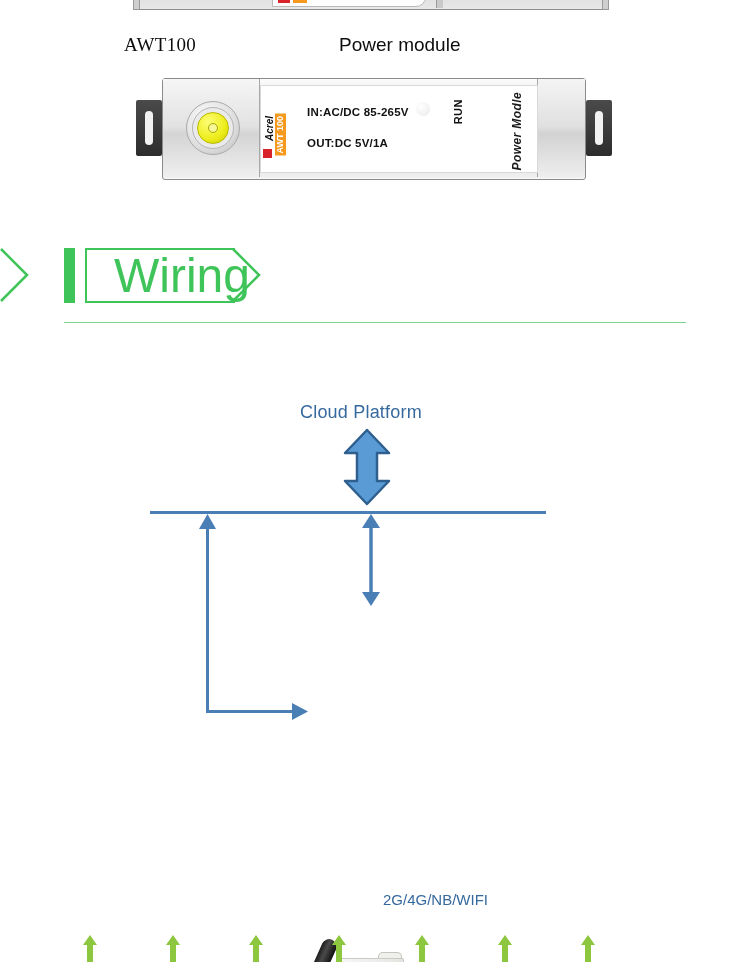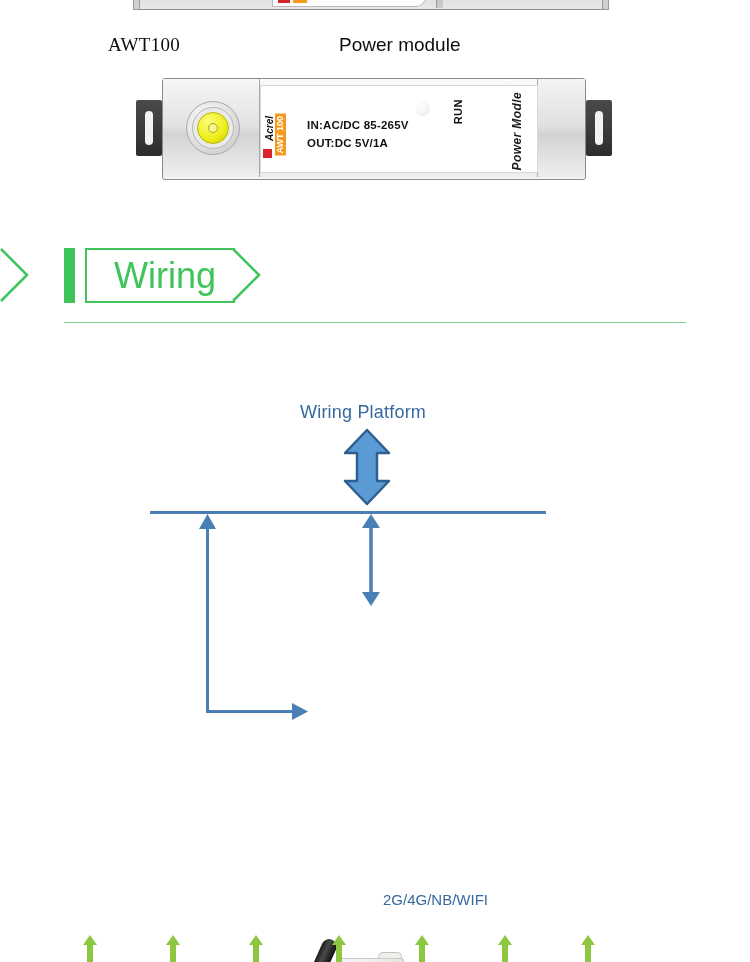--- a/index.html
+++ b/index.html
@@ -17,21 +17,21 @@
     background:linear-gradient(180deg,#f4f4f4 0%,#e3e3e3 45%,#d2d2d2 55%,#e8e8e8 100%);
   }
   .dev-white{
     position:absolute;background:#fdfdfd;border:1px solid #b9b9b9;
   }
   .top-mini-red{position:absolute;width:12px;height:7px;background:#d8232a;}
   .top-mini-org{position:absolute;width:14px;height:7px;background:#f59a1e;}
 
   
   #lbl-awt100{
-    left:108px;top:34px;font-family:"Liberation Serif",serif;
+    left:124px;top:34px;font-family:"Liberation Serif",serif;
     font-size:19px;color:#0d0d0d;letter-spacing:.3px;
   }
   #lbl-powermod{
     left:339px;top:34px;font-family:Liberation Sans, sans-serif;
     font-size:19px;color:#0d0d0d;
   }
 
   
   #pm-wrap{left:136px;top:76px;width:476px;height:106px;}
   #pm-shell{
@@ -84,41 +84,41 @@
   }
   #pm-acrel-logo{
     left:128px;top:40px;font-size:10px;font-weight:bold;font-style:italic;
     color:#111;letter-spacing:0px;
   }
   #pm-acrel-sq{left:127px;top:73px;width:9px;height:9px;background:#d8232a;}
   #pm-awt100tag{
     left:139px;top:38px;background:#f59a1e;color:#ffffff;
     font-size:9px;font-weight:bold;padding:2px 1px;line-height:1;
   }
-  #pm-in{left:171px;top:43px;font-size:11.5px;color:#111;font-weight:bold;letter-spacing:.2px;}
+  #pm-in{left:171px;top:30px;font-size:11.5px;color:#111;font-weight:bold;letter-spacing:.2px;}
   #pm-out{left:171px;top:61px;font-size:11.5px;color:#111;font-weight:bold;letter-spacing:.2px;}
   #pm-run{left:316px;top:23px;font-size:11px;font-weight:bold;color:#111;letter-spacing:.5px;}
   #pm-led{left:280px;top:26px;width:14px;height:14px;border-radius:50%;
     background:radial-gradient(circle at 35% 32%,#ffffff,#f0f0f0 70%,#dedede);}
   #pm-powermodle{
     left:374px;top:16px;font-size:12px;font-weight:bold;font-style:italic;
     color:#1a1a1a;letter-spacing:.4px;
   }
   #pm-right{left:401px;top:3px;width:47px;height:98px;
     background:linear-gradient(180deg,#f4f4f4,#e0e0e0 48%,#d2d2d2 56%,#eee);
     border-left:1px solid #a8a8a8;}
 
   
   #wiring-bar{left:64px;top:248px;width:11px;height:55px;background:#3fc45a;}
   #wiring-box{
     left:85px;top:248px;width:150px;height:55px;
     border:2px solid #3fc45a;border-right:none;box-sizing:border-box;
   }
   #wiring-text{
-    left:114px;top:252px;font-size:36px;color:#3fc45a;
+    left:114px;top:252px;font-size:48px;color:#3fc45a;
     font-family:"Liberation Sans",sans-serif;line-height:48px;
   }
   #wiring-chev1,#wiring-chev2{position:absolute;top:248px;}
   #wiring-rule{left:64px;top:322px;width:622px;height:1px;background:#7dd190;}
 
   
   #diagram{left:0;top:340px;width:750px;height:622px;}
   #cloud-label{
     left:300px;top:62px;font-size:18px;color:#36699e;letter-spacing:.2px;
   }
@@ -198,21 +198,21 @@
 <svg class="abs" id="wiring-chev1" width="56" height="56" viewBox="0 0 56 56">
   <polyline points="1,1 27,27 1,53" fill="none" stroke="#3fc45a" stroke-width="2.5"></polyline>
 </svg>
 <svg class="abs" id="wiring-chev2" width="56" height="56" viewBox="0 0 56 56" style="left:232px;">
   <polyline points="1,1 27,27 1,53" fill="none" stroke="#3fc45a" stroke-width="2.5"></polyline>
 </svg>
 <div class="abs" id="wiring-rule"></div>
 
 <div class="abs" id="diagram">
 
-  <div class="abs" id="cloud-label">Wiring Platform</div>
+  <div class="abs" id="cloud-label">Cloud Platform</div>
 
   <svg class="abs" id="cloud-arrow" width="52" height="78" viewBox="0 0 52 78">
     <polygon points="26,2 48,25 36,25 36,53 48,53 26,76 4,53 16,53 16,25 4,25" fill="#5b9bd5" stroke="#2e5f8f" stroke-width="2.5" stroke-linejoin="round"></polygon>
   </svg>
 
   <div class="abs" id="blue-hline"></div>
 
   <div class="abs" id="ce-vline"></div>
   <div class="abs" id="ce-hline"></div>
   <svg class="abs" id="ce-uparrow" width="17" height="16" viewBox="0 0 17 16">

